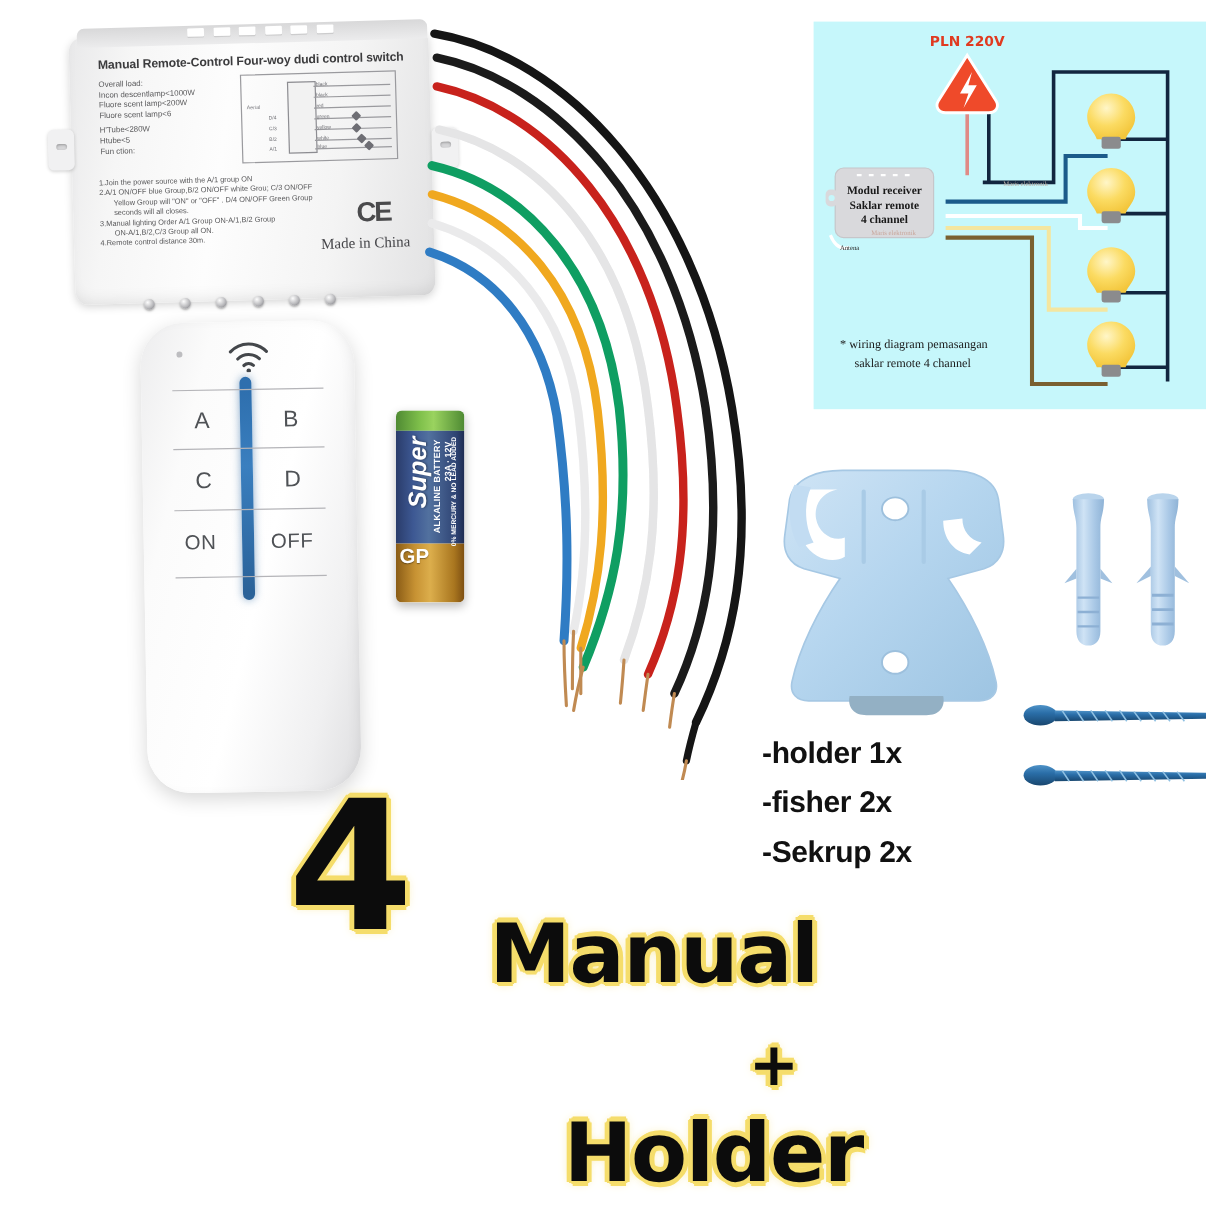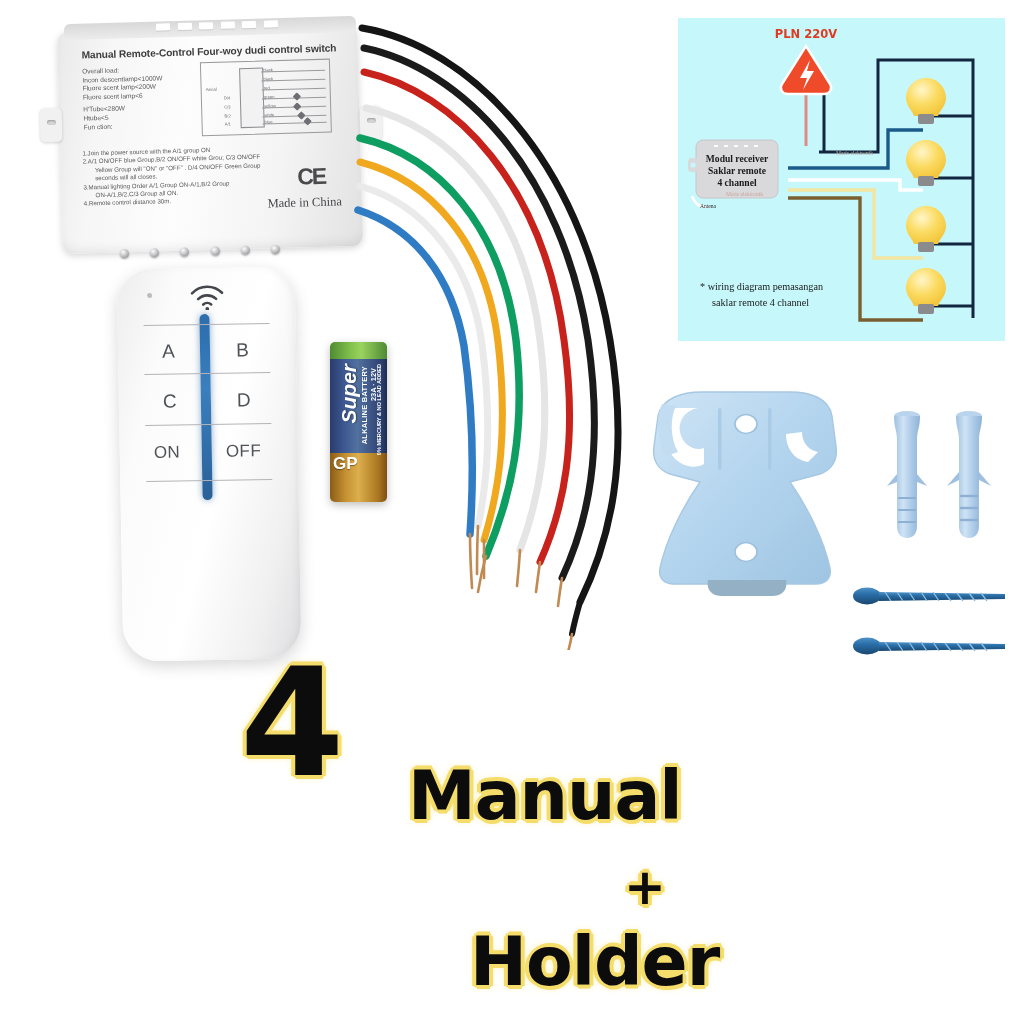--- a/index.html
+++ b/index.html
@@ -384,20 +384,25 @@
             <path d="M88,62 L94,71"></path>
             <path d="M100,63 L106,71"></path>
           <path d="M112,63 L118,71"></path>
             <path d="M124,63 L130,71"></path>
             <path d="M136,63 L142,71"></path>
         </g>
       </g>
     </svg>
   </div>
 
+  <div class="parts-list">
+    <div>-holder 1x</div>
+    <div>-fisher 2x</div>
+    <div>-Sekrup 2x</div>
+  </div>
 
   <div id="diagram">
     <svg viewBox="0 0 327 323" width="327" height="323">
       <defs>
         <radialGradient id="bulbg" cx="40%" cy="32%" r="70%">
           <stop offset="0%" stop-color="#fff6c8"></stop>
           <stop offset="55%" stop-color="#fbdb62"></stop>
           <stop offset="100%" stop-color="#f3c63c"></stop>
         </radialGradient>
       </defs>

